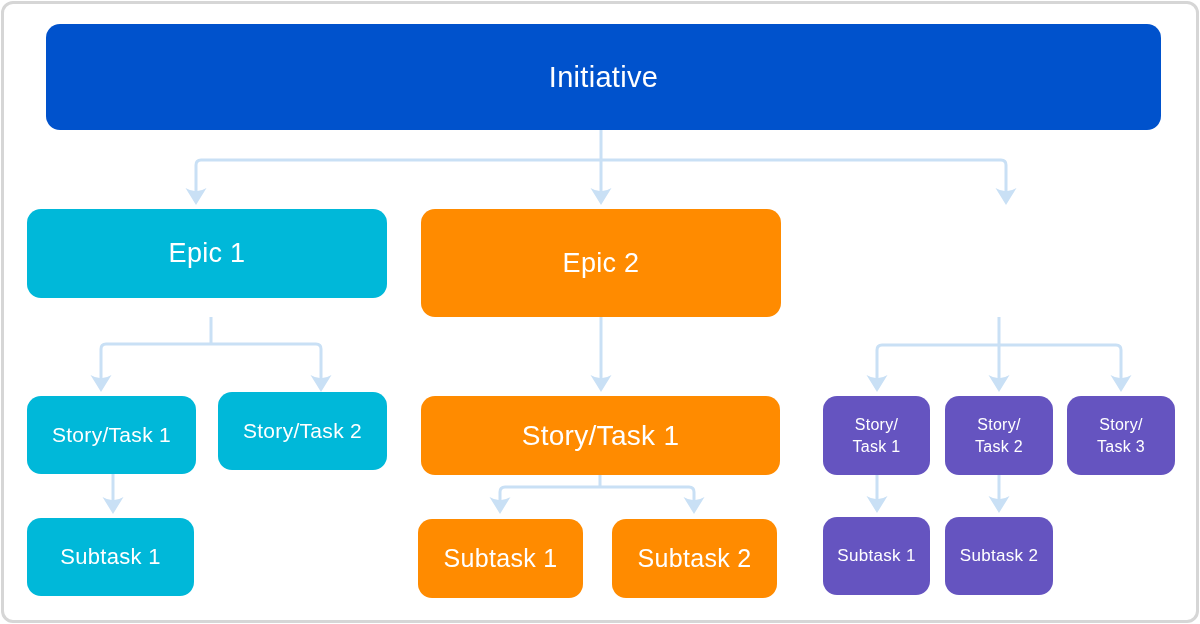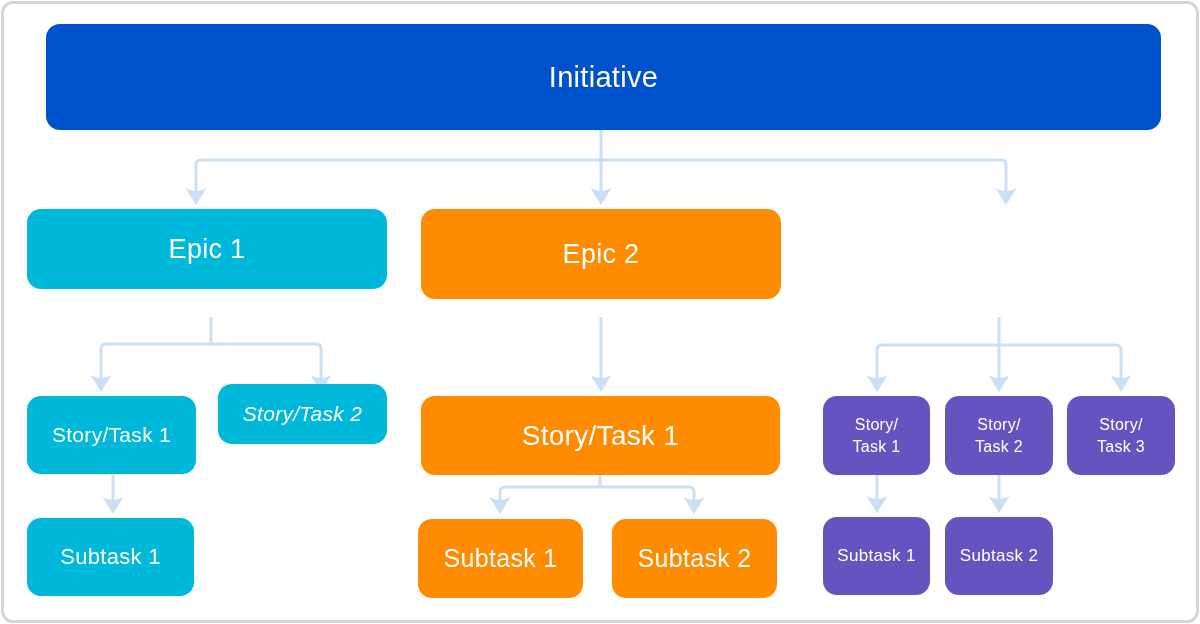--- a/index.html
+++ b/index.html
@@ -70,31 +70,31 @@
       <use href="#ah" transform="translate(694,514)"></use>
       <use href="#ah" transform="translate(877,513)"></use>
       <use href="#ah" transform="translate(999,513)"></use>
     </g>
   </svg>
 
   <div class="node c-blue fs-init" style="left:27px;top:24px;width:1115px;height:106px;margin-left:19px;">
     <span class="label">Initiative</span>
   </div>
 
-  <div class="node c-cyan fs-epic" style="left:27px;top:209px;width:360px;height:80px;">
+  <div class="node c-cyan fs-epic" style="left:27px;top:209px;width:360px;height:89px;">
     <span class="label">Epic 1</span>
   </div>
-  <div class="node c-orange fs-epic" style="left:421px;top:209px;width:360px;height:90px;">
+  <div class="node c-orange fs-epic" style="left:421px;top:209px;width:360px;height:108px;">
     <span class="label">Epic 2</span>
   </div>
 
   <div class="node c-cyan fs-story" style="left:27px;top:396px;width:169px;height:78px;">
     <span class="label">Story/Task 1</span>
   </div>
-  <div class="node c-cyan fs-story" style="left:218px;top:384px;width:169px;height:60px;font-style:italic;">
+  <div class="node c-cyan fs-story" style="left:218px;top:392px;width:169px;height:78px;">
     <span class="label">Story/Task 2</span>
   </div>
   <div class="node c-orange fs-story-lg" style="left:421px;top:396px;width:359px;height:79px;">
     <span class="label">Story/Task 1</span>
   </div>
   <div class="node c-purple fs-story-sm" style="left:823px;top:396px;width:107px;height:79px;">
     <span class="label">Story/
 Task 1</span>
   </div>
   <div class="node c-purple fs-story-sm" style="left:945px;top:396px;width:108px;height:79px;">

